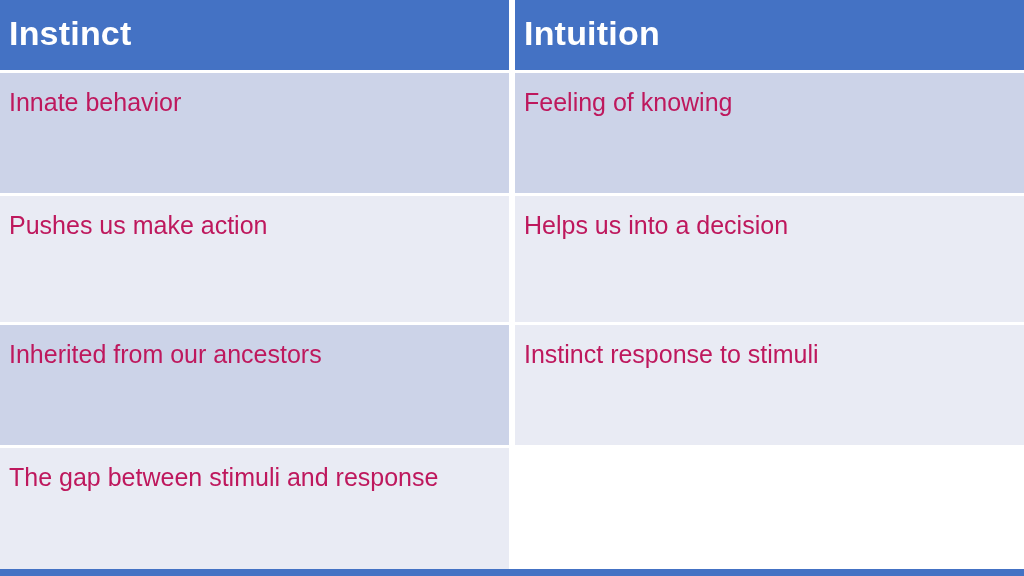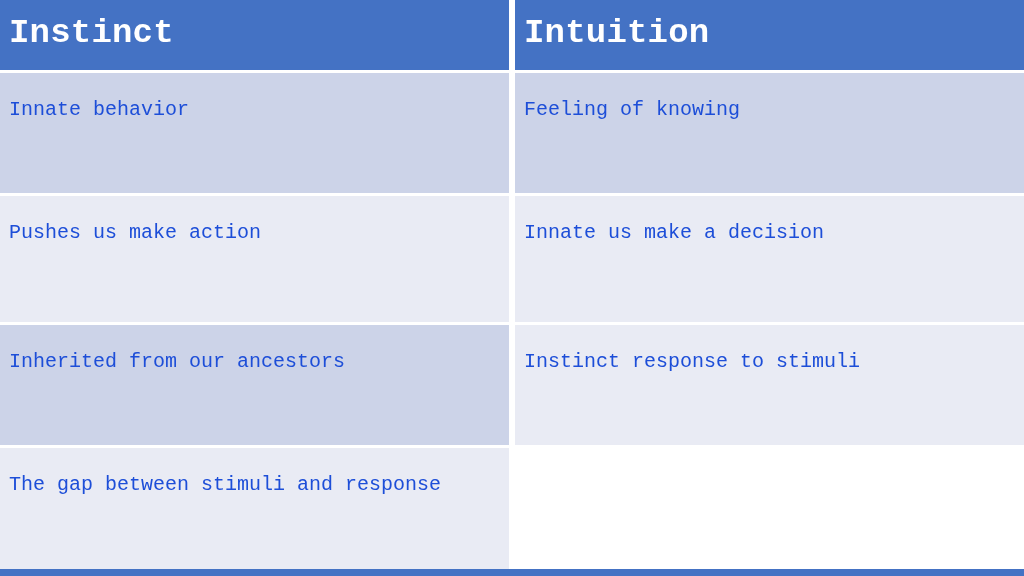--- a/index.html
+++ b/index.html
@@ -1,21 +1,21 @@
 <!DOCTYPE html>
 <html><head>
 <meta charset="utf-8">
 <style>
   html, body { margin: 0; padding: 0; background: #ffffff; }
   .slide {
     position: relative;
     width: 1024px;
     height: 576px;
     background: #ffffff;
-    font-family: Liberation Mono, monospace;
+    font-family: Liberation Sans, sans-serif;
     overflow: hidden;
   }
   .tbl {
     position: absolute;
     top: 0; left: 0; right: 0; bottom: 7px;
     display: grid;
     grid-template-columns: 509px 509px;
     grid-template-rows: 70px 120px 126px 120px 121px;
     column-gap: 6px;
     row-gap: 3px;
@@ -25,24 +25,24 @@
     background: #4472C4;
     color: #FFFFFF;
     font-weight: bold;
     font-size: 34px;
     display: flex;
     align-items: center;
     padding: 0 8px 4px 9px;
     letter-spacing: 0.2px;
   }
   .td {
-    font-size: 20px;
-    color: #1d4ed8;
+    font-size: 25px;
+    color: #be185d;
     line-height: 1.62;
-    padding: 21px 6px 0 9px;
+    padding: 9px 6px 0 9px;
   }
   .row-dark  { background: #CCD3E8; }
   .row-light { background: #E9EBF4; }
   .bottom-bar {
     position: absolute;
     left: 0; right: 0; bottom: 0;
     height: 7px;
     background: #4472C4;
   }
 </style>
@@ -63,21 +63,21 @@
       <span>Innate behavior</span>
     </div>
     <div class="td row-dark">
       <span>Feeling of knowing</span>
     </div>
 
     <div class="td row-light">
       <span>Pushes us make action</span>
     </div>
     <div class="td row-light">
-      <span>Innate us make a decision</span>
+      <span>Helps us into a decision</span>
     </div>
 
     <div class="td row-dark">
       <span>Inherited from our ancestors</span>
     </div>
 
     <div class="td row-light">
       <span>Instinct response to stimuli</span>
     </div>
     <div class="td row-light">

